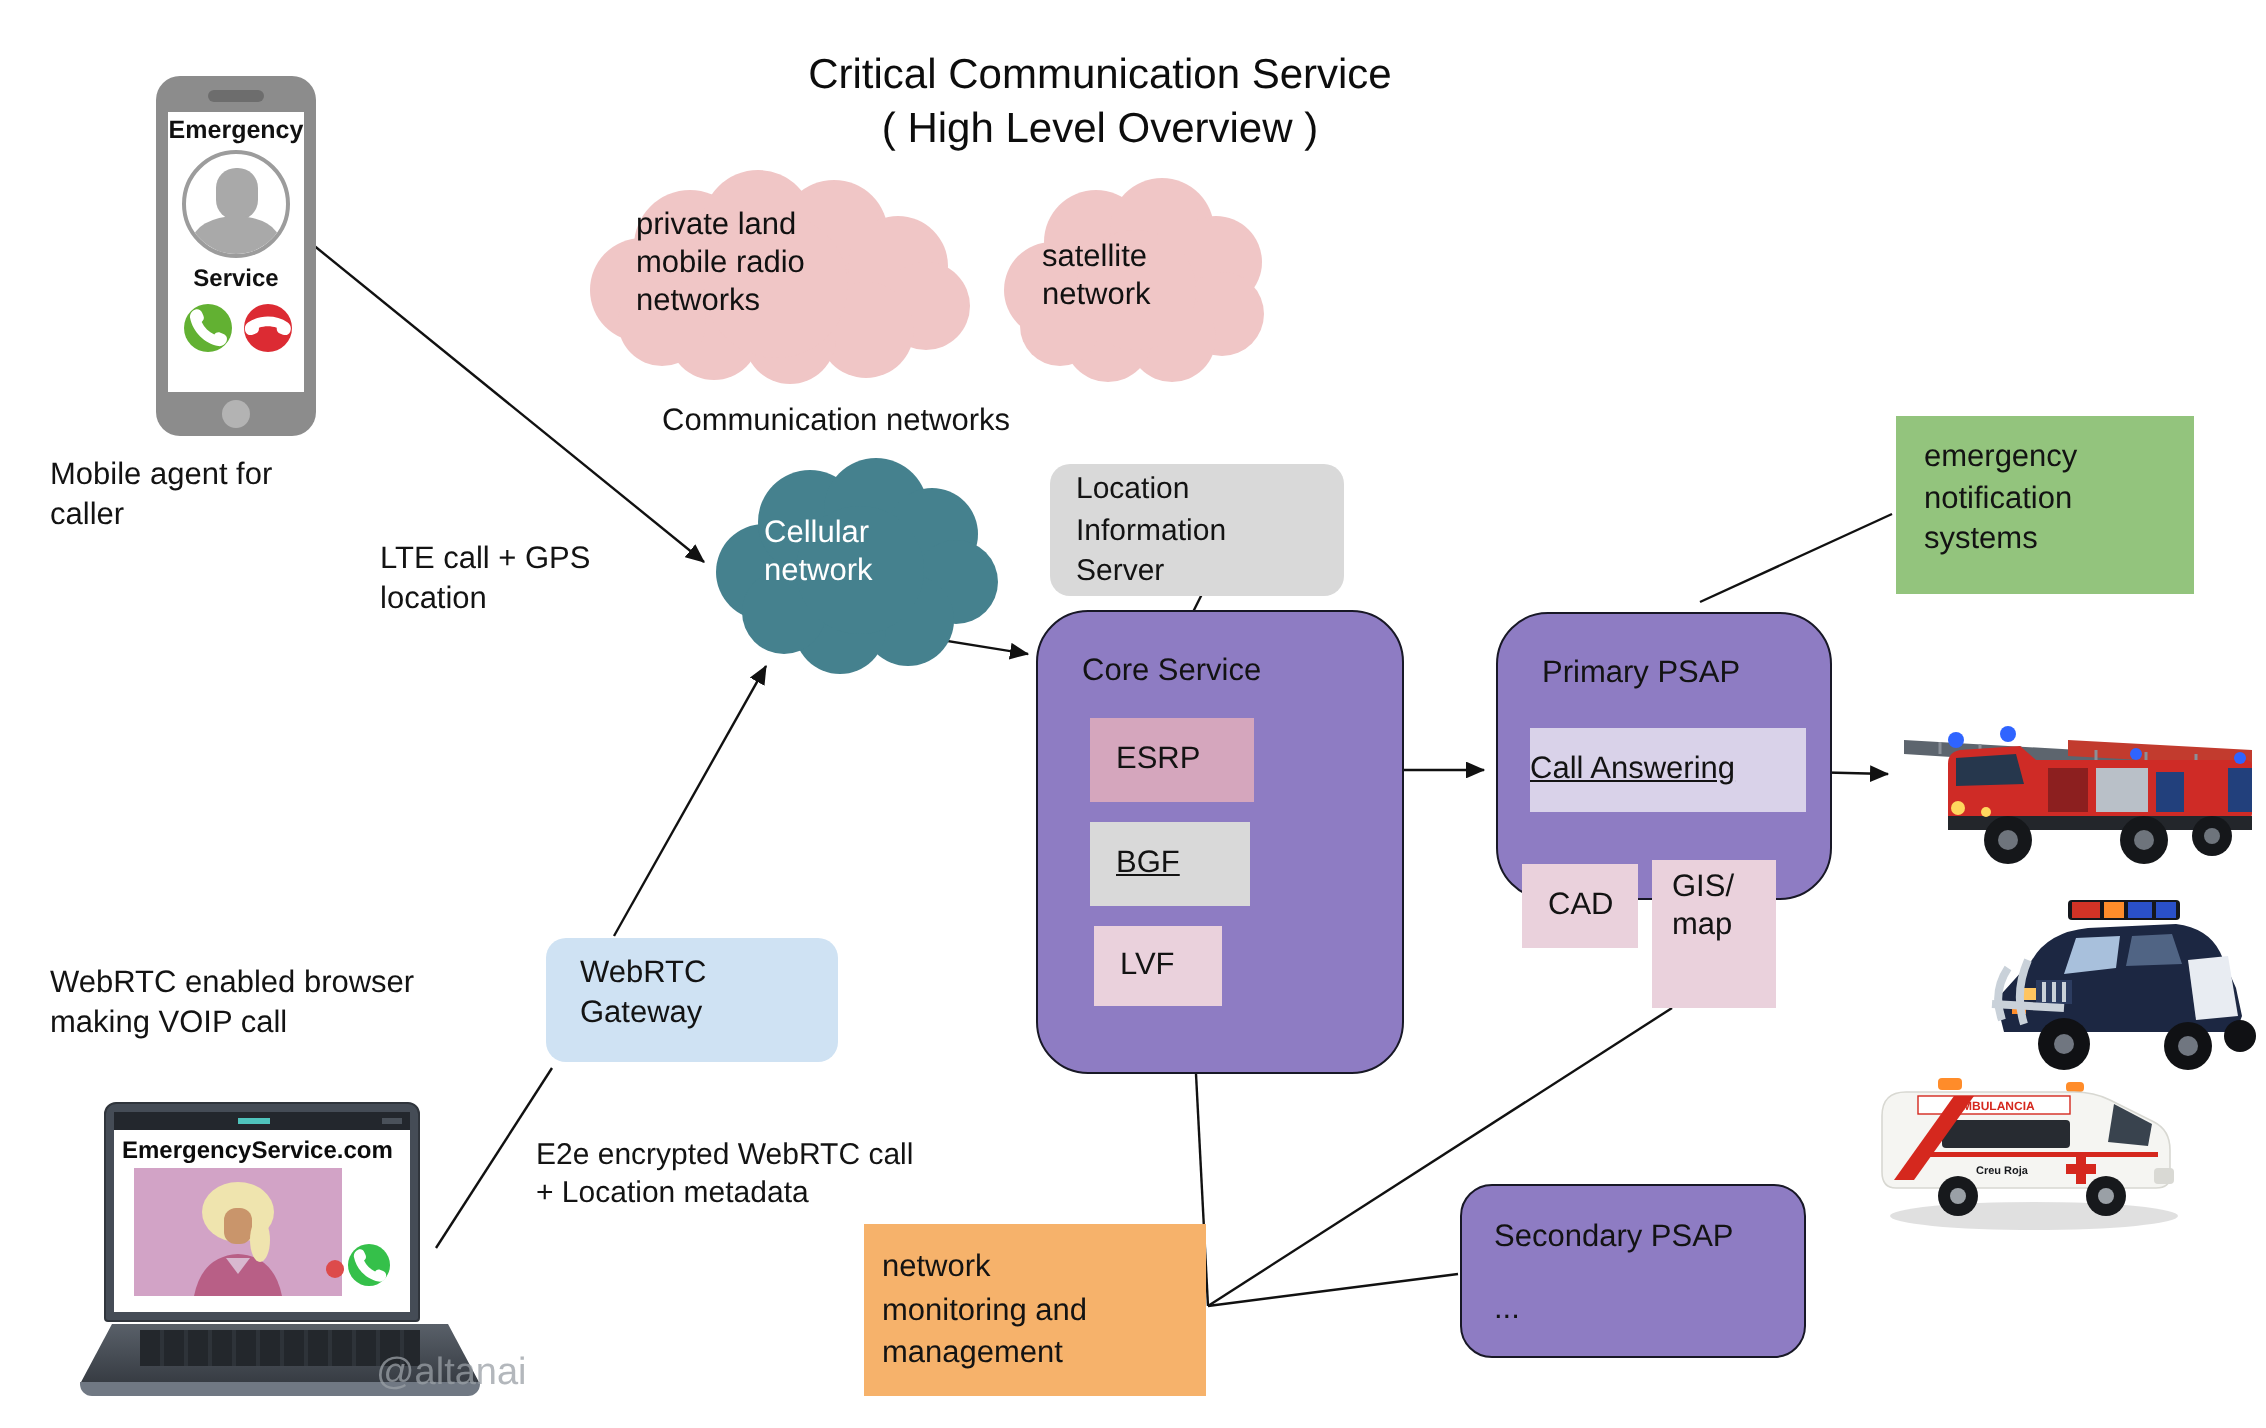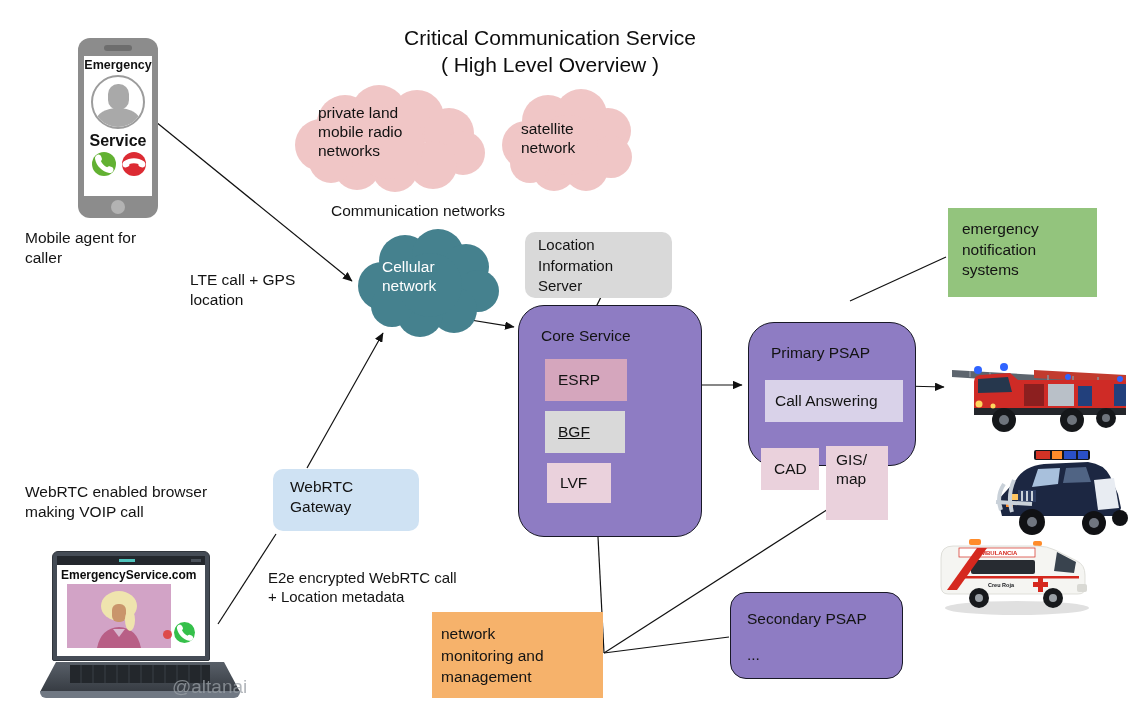--- a/index.html
+++ b/index.html
@@ -46,21 +46,21 @@
   </div>
 
   <div class="abs" style="left:78px;top:38px;width:80px;height:180px;background:#8c8c8c;border-radius:12px;">
     <div class="abs" style="left:26px;top:7px;width:28px;height:6px;background:#6d6d6d;border-radius:3px;"></div>
     <div class="abs" style="left:6px;top:18px;width:68px;height:140px;background:#fff;">
       <div class="abs" style="left:0;top:2px;width:68px;text-align:center;font-weight:bold;font-size:12.5px;">Emergency</div>
       <div class="abs" style="left:7px;top:19px;width:54px;height:54px;border:2px solid #9c9c9c;border-radius:50%;overflow:hidden;box-sizing:border-box;background:#fff;">
         <div class="abs" style="left:15px;top:7px;width:21px;height:26px;border-radius:10px;background:#a9a9a9;"></div>
         <div class="abs" style="left:3px;top:31px;width:44px;height:26px;border-radius:50% 50% 0 0;background:#a9a9a9;"></div>
       </div>
-      <div class="abs" style="left:0;top:76px;width:68px;text-align:center;font-weight:bold;font-size:16px;">Service</div>
+      <div class="abs" style="left:0;top:76px;width:68px;text-align:center;font-weight:bold;font-size:12px;">Service</div>
       <div class="abs" style="left:8px;top:96px;width:24px;height:24px;border-radius:50%;background:#62b132;">
         <svg width="24" height="24" viewBox="0 0 22 22">
             <path d="M6.5 4.8 C8 4.2 9.2 4.9 9.8 6.2 L10.4 7.6 C10.9 8.7 10.5 9.7 9.6 10.4 C10.8 12.9 12.9 15 15.4 16.2 C16.1 15.3 17.1 14.9 18.2 15.4 L19.6 16 C20.9 16.6 21.6 17.8 21 19.3 C20.4 20.8 18.8 21.8 17.2 21.5 C10.9 20.3 5.5 14.9 4.3 8.6 C4 7 5 5.4 6.5 4.8 Z" fill="#fff" transform="translate(-1.5,-2.2)"></path>
           </svg>
       </div>
       <div class="abs" style="left:38px;top:96px;width:24px;height:24px;border-radius:50%;background:#dc2b33;">
         <svg width="24" height="24" viewBox="0 0 22 22">
             <g transform="rotate(135 11 11)">
               <path d="M6.5 4.8 C8 4.2 9.2 4.9 9.8 6.2 L10.4 7.6 C10.9 8.7 10.5 9.7 9.6 10.4 C10.8 12.9 12.9 15 15.4 16.2 C16.1 15.3 17.1 14.9 18.2 15.4 L19.6 16 C20.9 16.6 21.6 17.8 21 19.3 C20.4 20.8 18.8 21.8 17.2 21.5 C10.9 20.3 5.5 14.9 4.3 8.6 C4 7 5 5.4 6.5 4.8 Z" fill="#fff" transform="translate(-1.5,-2.2)"></path>
             </g>
@@ -133,23 +133,23 @@
 Information
 Server</div>
 
   <div class="abs bigbox" style="left:518px;top:305px;width:184px;height:232px;">
     <div class="abs boxlbl" style="left:22px;top:21px;">Core Service</div>
     <div class="abs chip" style="left:26px;top:53px;width:82px;height:42px;background:var(--c-esrp,#d5a6bd);">ESRP</div>
     <div class="abs chip" style="left:26px;top:105px;width:80px;height:42px;background:var(--c-gray,#d9d9d9);text-decoration:underline;">BGF</div>
     <div class="abs chip" style="left:28px;top:157px;width:64px;height:40px;background:var(--c-lightpink,#ead1dc);">LVF</div>
   </div>
 
-  <div class="abs bigbox" style="left:748px;top:306px;width:168px;height:144px;margin-top:16px;">
+  <div class="abs bigbox" style="left:748px;top:306px;width:168px;height:144px;">
     <div class="abs boxlbl" style="left:22px;top:21px;">Primary PSAP</div>
-    <div class="abs chip" style="left:16px;top:57px;width:138px;height:42px;background:var(--c-lavender,#d9d2e9);padding-left:10px;">Call Answering</div>
+    <div class="abs chip" style="left:16px;top:57px;width:138px;height:42px;background:var(--c-lavender,#d9d2e9);padding-left:0;text-decoration:underline;">Call Answering</div>
     <div class="abs chip" style="left:12px;top:125px;width:58px;height:42px;background:var(--c-lightpink,#ead1dc);">CAD</div>
     <div class="abs preline" style="left:77px;top:123px;width:62px;height:74px;background:var(--c-lightpink,#ead1dc);box-sizing:border-box;padding:4px 0 0 10px;font-size:15.5px;line-height:1.25;color:#131313;">GIS/
 map</div>
   </div>
 
   <div class="abs preline" style="left:948px;top:208px;width:149px;height:89px;background:var(--c-green,#93c47d);box-sizing:border-box;padding:11px 0 0 14px;font-size:15.5px;line-height:1.33;color:#131313;">emergency
 notification
 systems</div>
 
   <div class="abs preline" style="left:273px;top:469px;width:146px;height:62px;background:var(--c-blue,#cfe2f3);border-radius:10px;box-sizing:border-box;padding:8px 0 0 17px;font-size:15.5px;line-height:1.3;color:#131313;">WebRTC
@@ -278,15 +278,15 @@
     <text x="66" y="51" text-anchor="middle" font-size="5.5" font-weight="bold" fill="#16181c" font-family="Liberation Sans, sans-serif">Creu Roja</text>
     <rect x="103" y="41" width="5" height="15" fill="#d5281e"></rect>
     <rect x="98" y="46" width="15" height="5" fill="#d5281e"></rect>
     <rect x="142" y="48" width="10" height="8" rx="2" fill="#d9d9d4"></rect>
     <circle cx="44" cy="62" r="10" fill="#17191c"></circle>
       <circle cx="44" cy="62" r="4" fill="#9aa0a6"></circle>
     <circle cx="118" cy="62" r="10" fill="#17191c"></circle>
       <circle cx="118" cy="62" r="4" fill="#9aa0a6"></circle>
   </svg>
 
-  <div class="abs" style="left:172px;top:676px;font-size:19px;color:#9aa0a6;opacity:0.75;">@altanai</div>
+  <div class="abs" style="left:188px;top:676px;font-size:19px;color:#9aa0a6;opacity:0.75;">@altanai</div>
 
 </div>
 
 </body></html>

